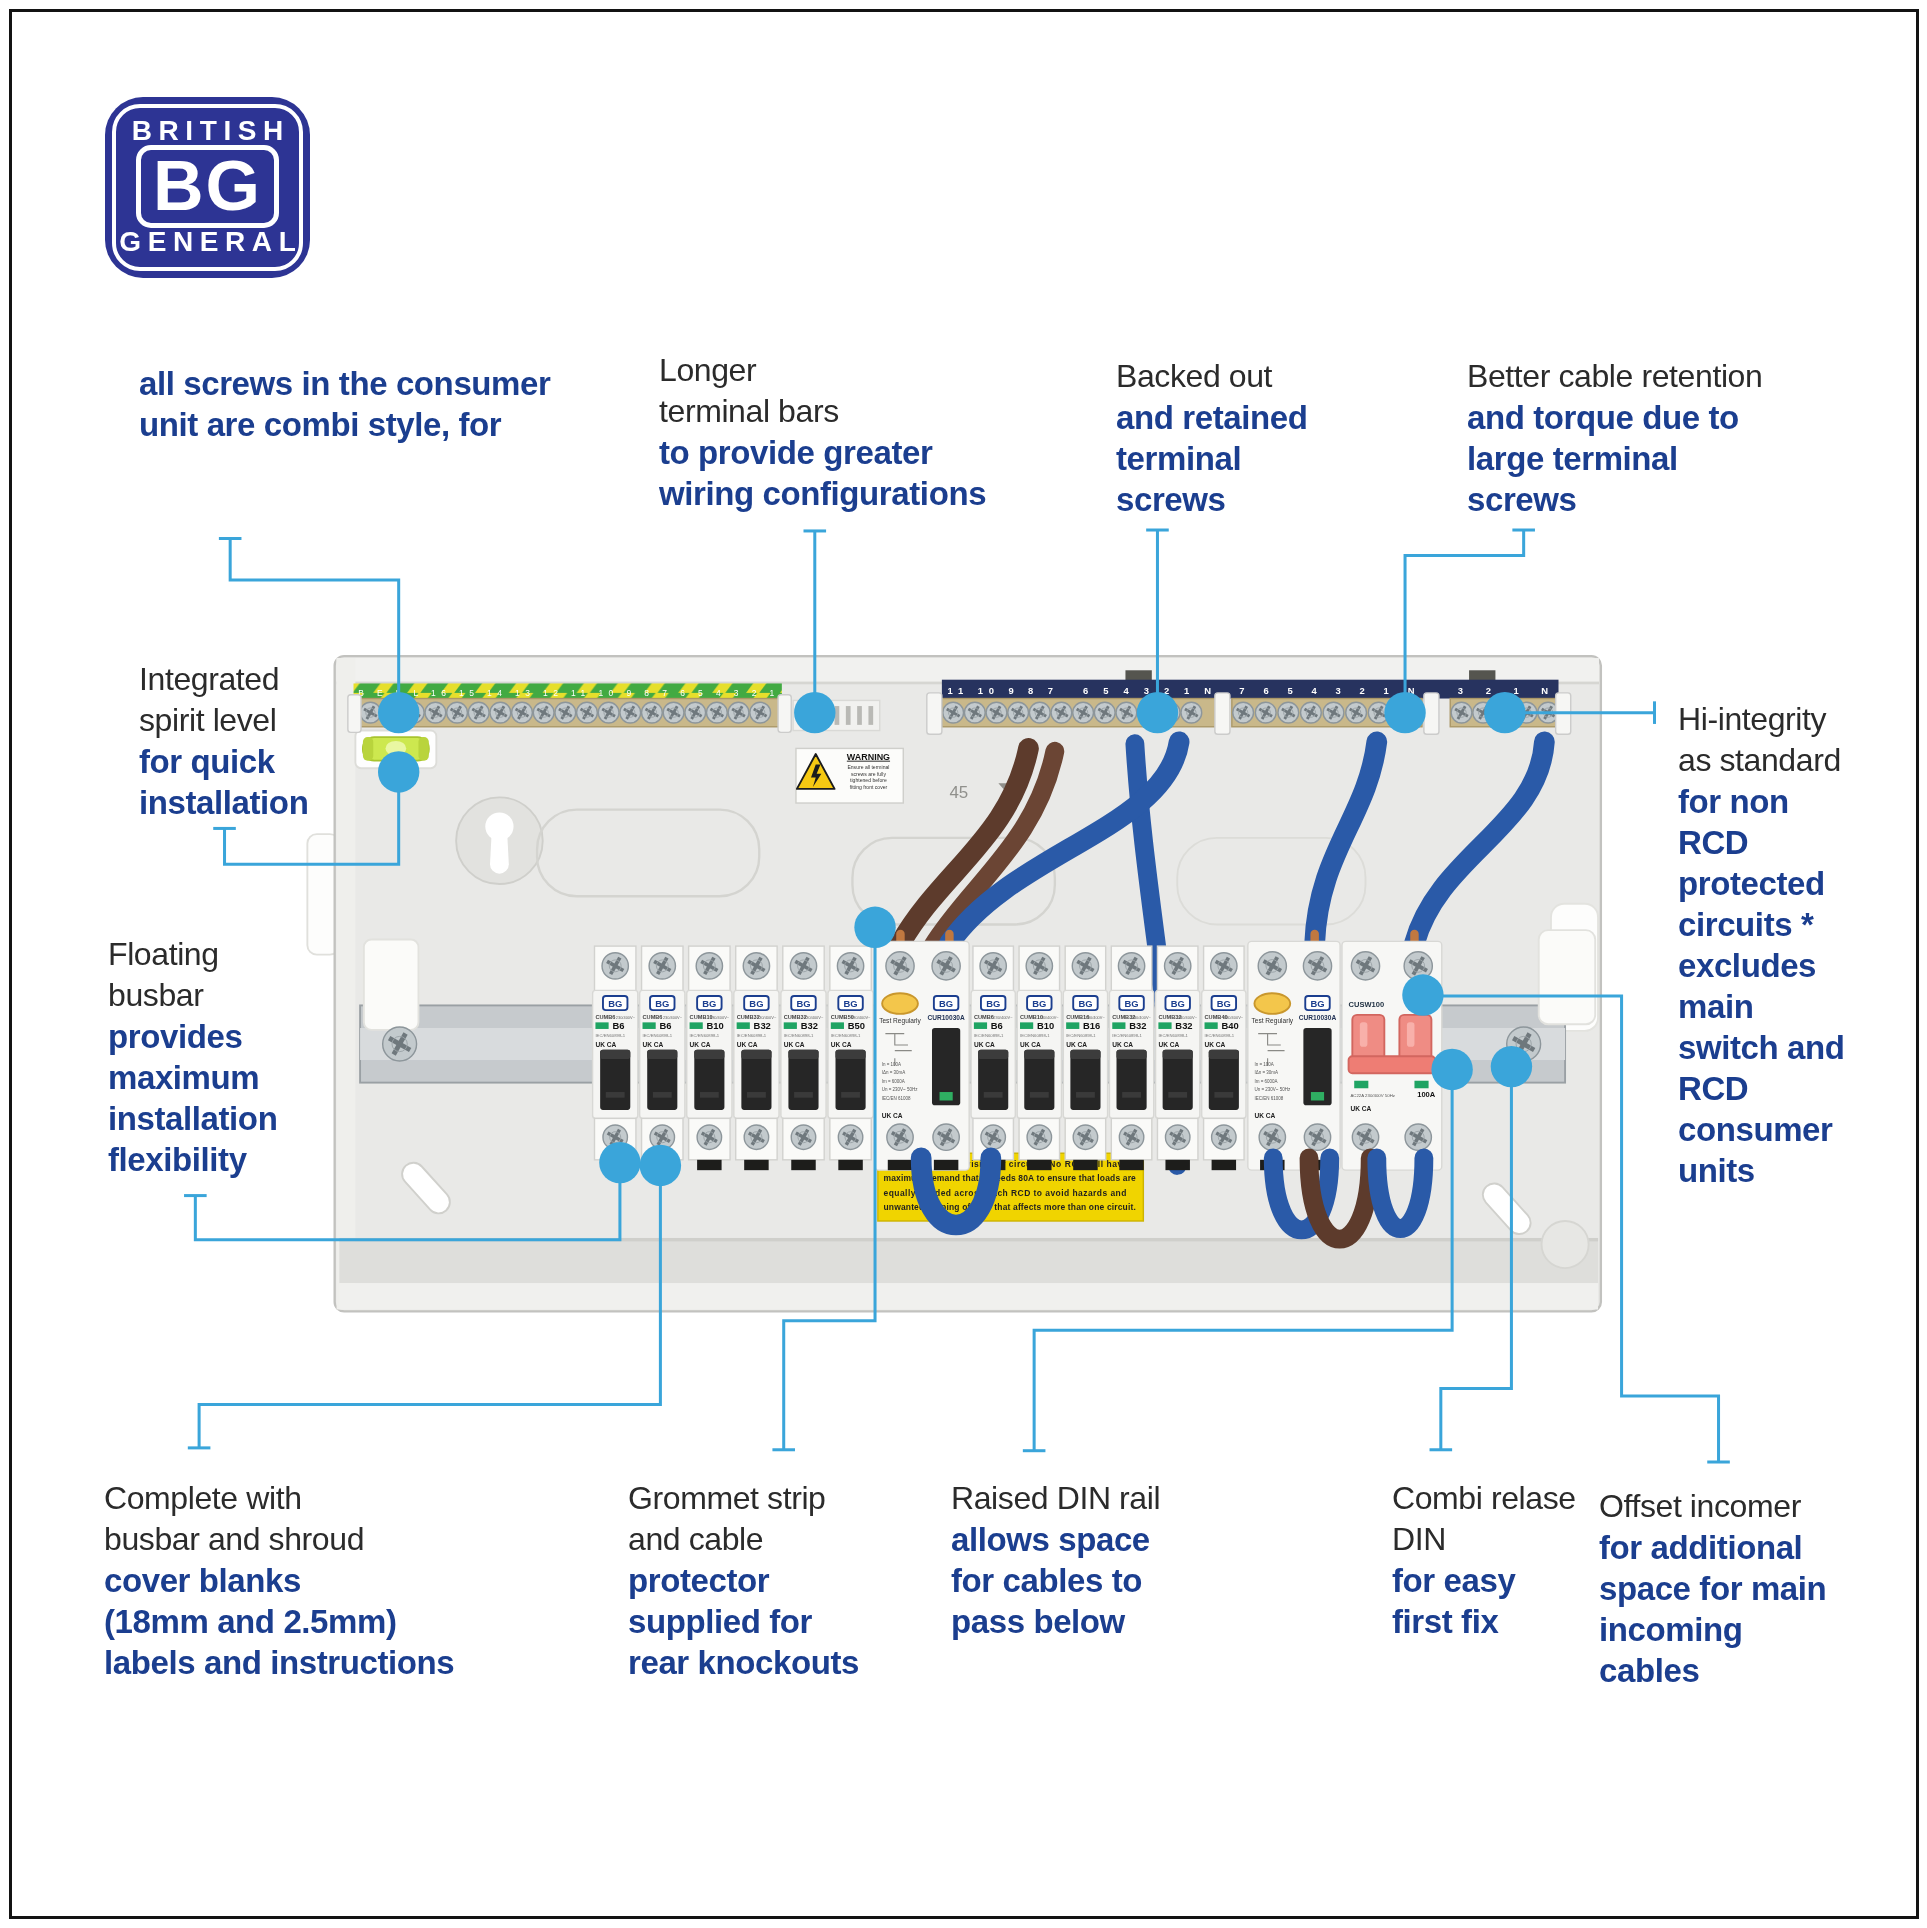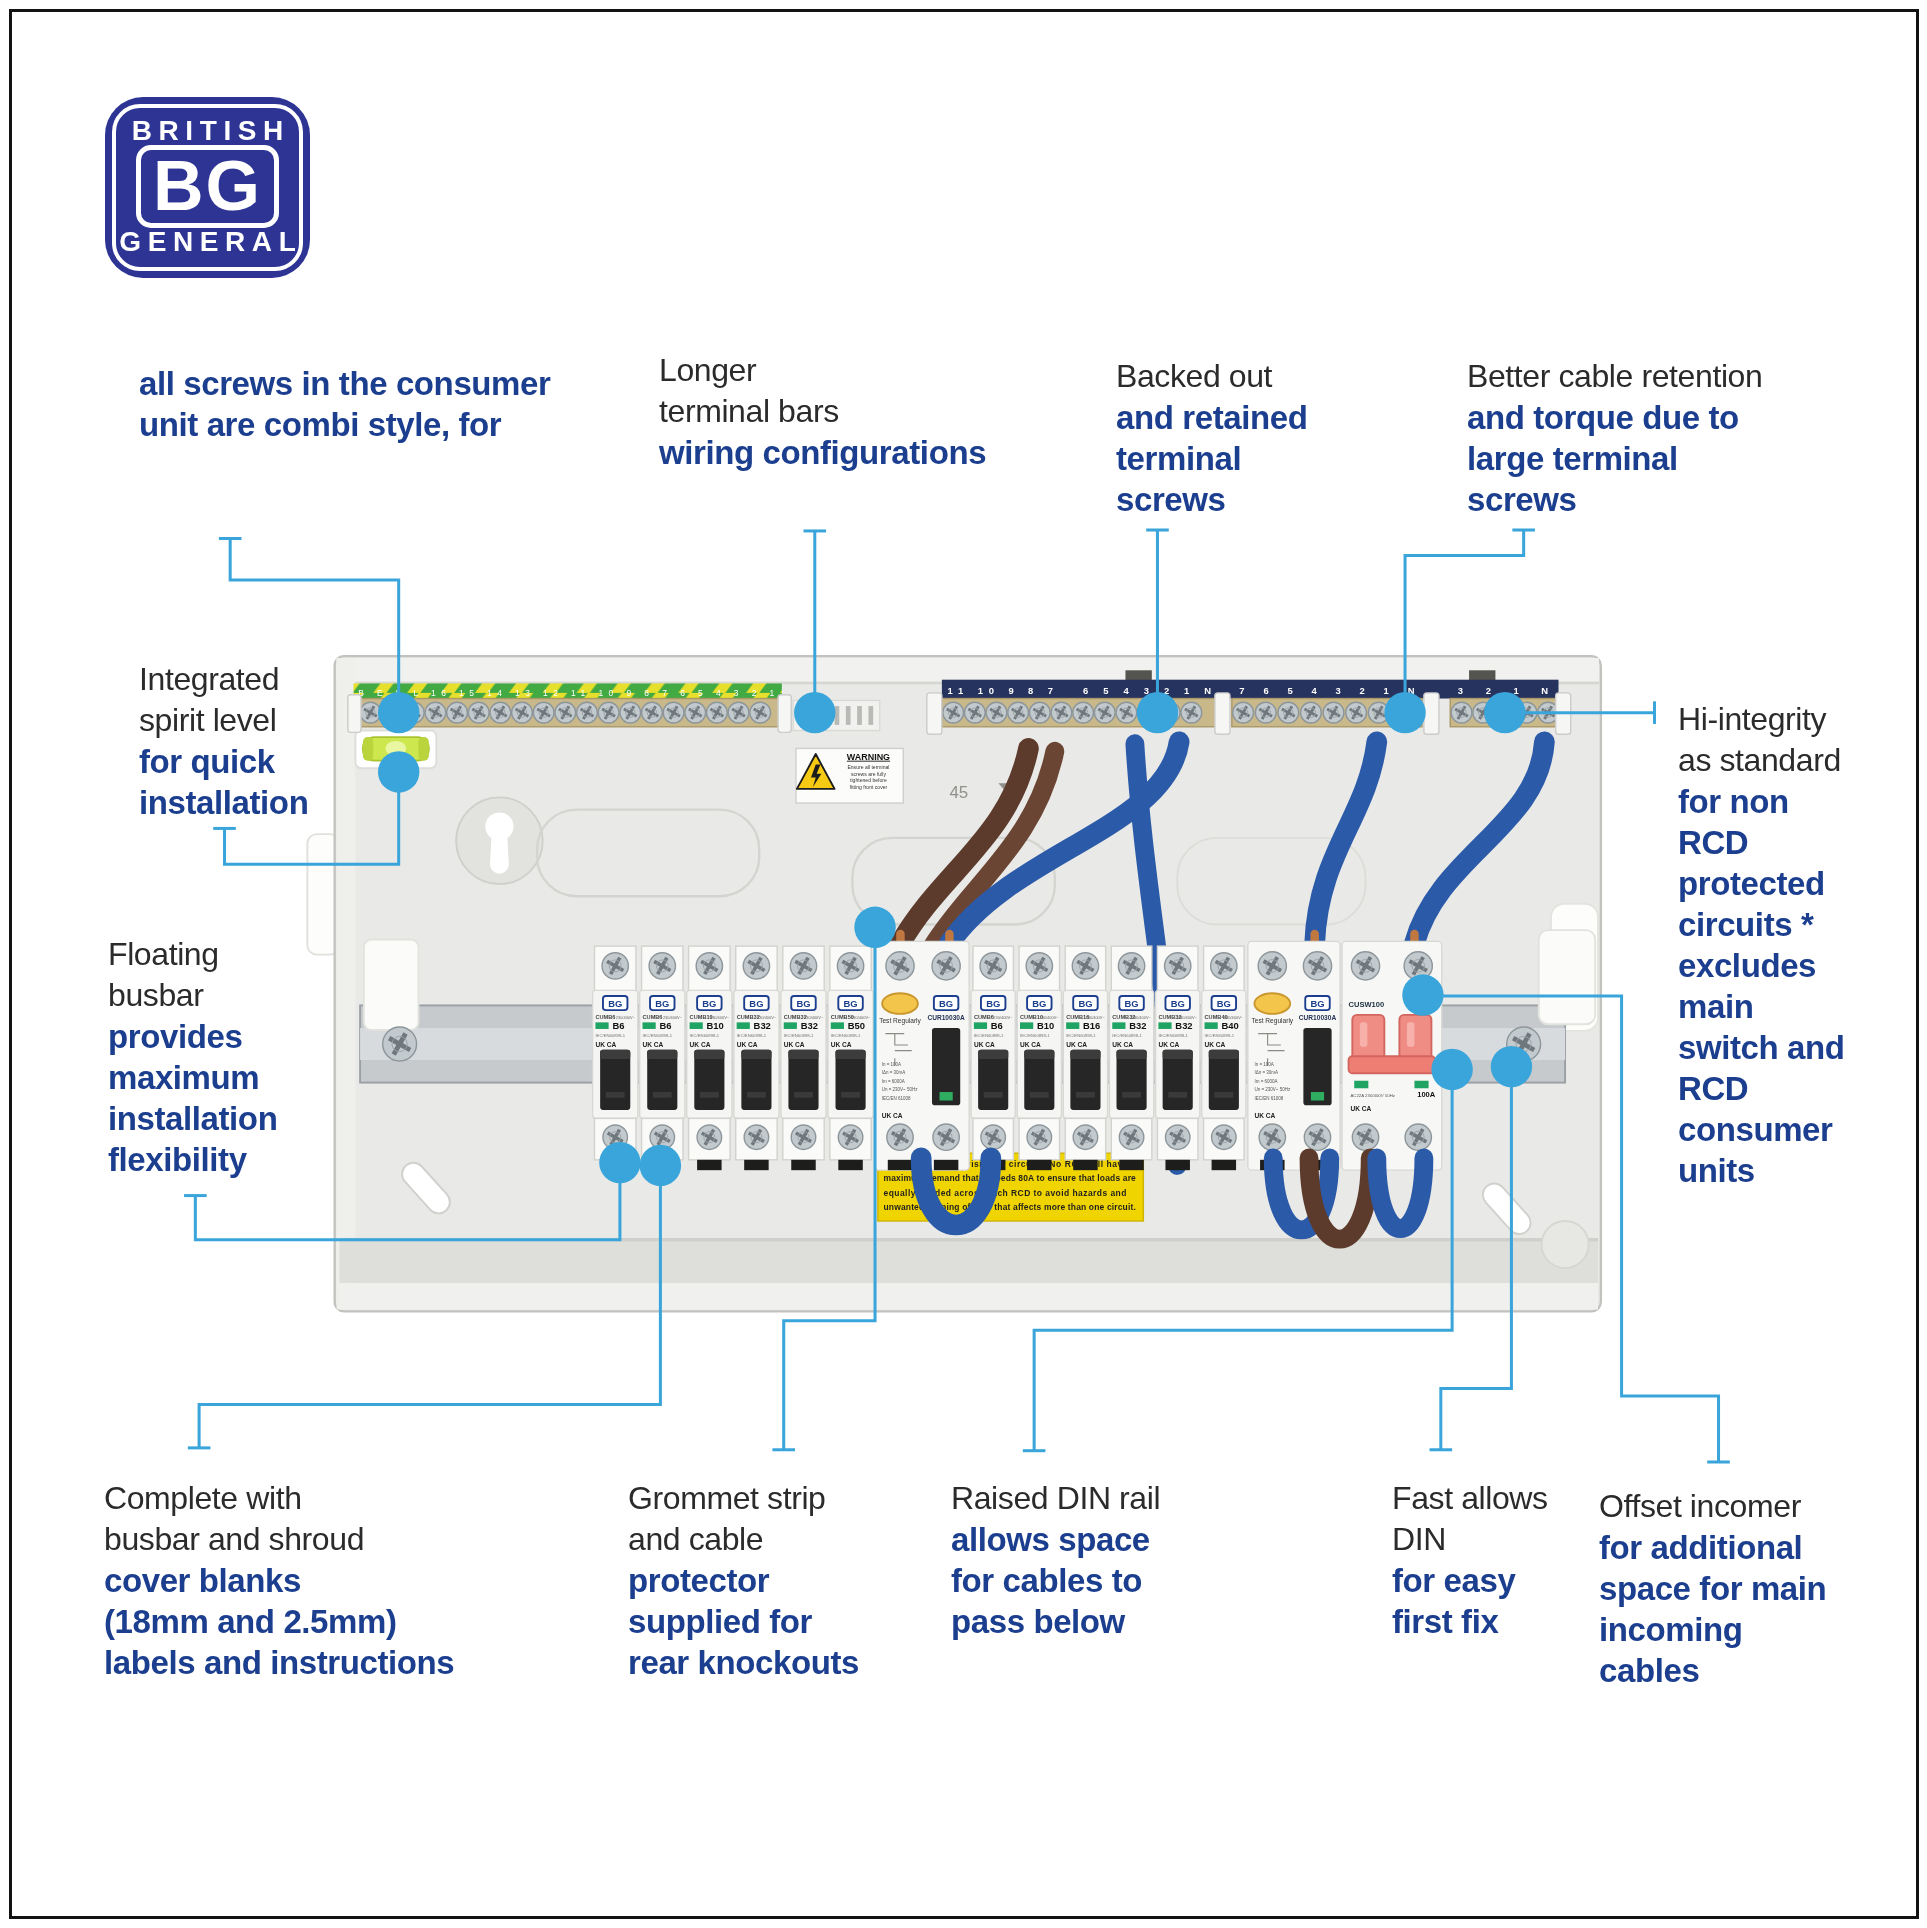--- a/index.html
+++ b/index.html
@@ -970,20 +970,21 @@
   </svg>
 
   <div id="callouts">
       <div class="callout" style="left: 139px; top: 363px; width: 527px;">
         <span class="c-bold">all screws in the consumer</span>
         <span class="c-bold">unit are combi style, for</span>
       </div>
       <div class="callout" style="left: 659px; top: 350px; width: 414px;">
         <span class="c-plain">Longer</span>
         <span class="c-plain">terminal bars</span>
+        <span class="c-bold">to provide greater</span>
         <span class="c-bold">wiring configurations</span>
       </div>
       <div class="callout" style="left: 1116px; top: 356px; width: 320px;">
         <span class="c-plain">Backed out</span>
         <span class="c-bold">and retained</span>
         <span class="c-bold">terminal</span>
         <span class="c-bold">screws</span>
       </div>
       <div class="callout" style="left: 1467px; top: 356px; width: 358px;">
         <span class="c-plain">Better cable retention</span>
@@ -1033,21 +1034,21 @@
         <span class="c-bold">supplied for</span>
         <span class="c-bold">rear knockouts</span>
       </div>
       <div class="callout" style="left: 951px; top: 1478px; width: 320px;">
         <span class="c-plain">Raised DIN rail</span>
         <span class="c-bold">allows space</span>
         <span class="c-bold">for cables to</span>
         <span class="c-bold">pass below</span>
       </div>
       <div class="callout" style="left: 1392px; top: 1478px; width: 282px;">
-        <span class="c-plain">Fast allows</span>
+        <span class="c-plain">Combi relase</span>
         <span class="c-plain">DIN</span>
         <span class="c-bold">for easy</span>
         <span class="c-bold">first fix</span>
       </div>
       <div class="callout" style="left: 1599px; top: 1486px; width: 320px;">
         <span class="c-plain">Offset incomer</span>
         <span class="c-bold">for additional</span>
         <span class="c-bold">space for main</span>
         <span class="c-bold">incoming</span>
         <span class="c-bold">cables</span>

